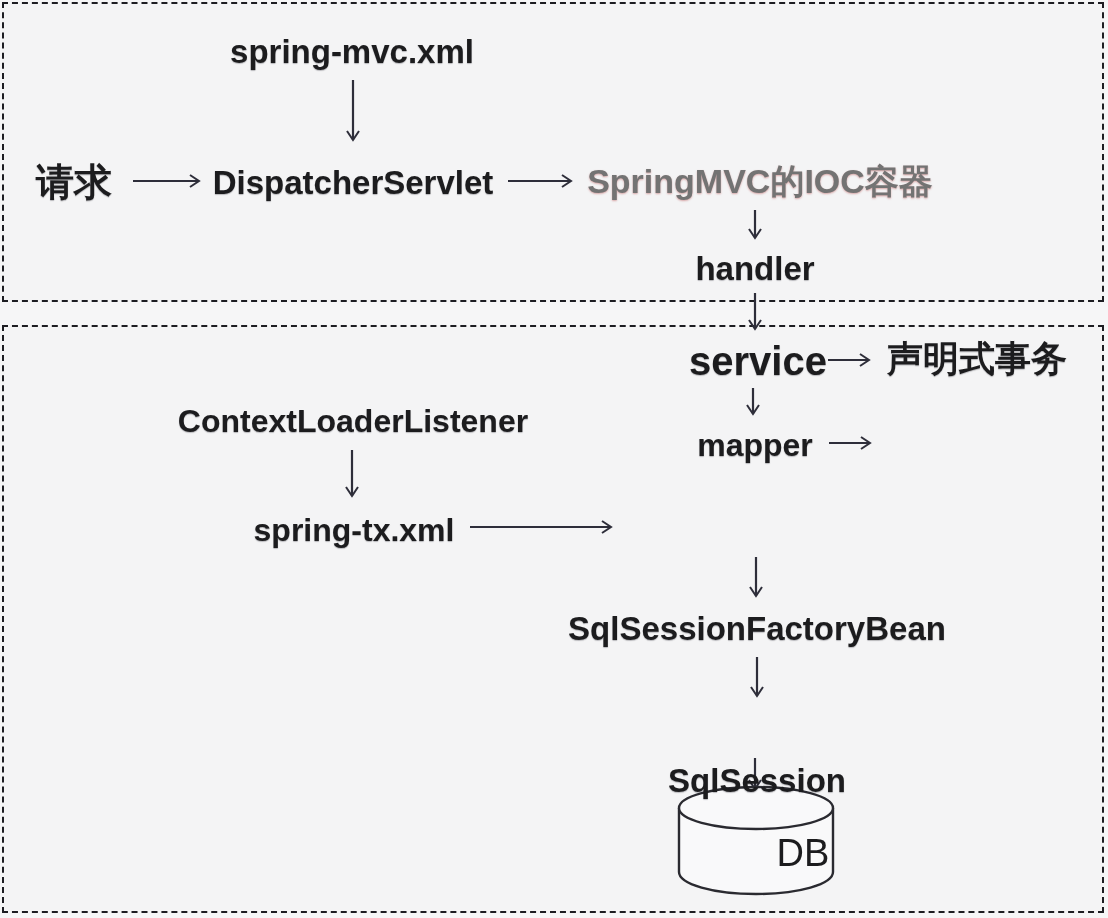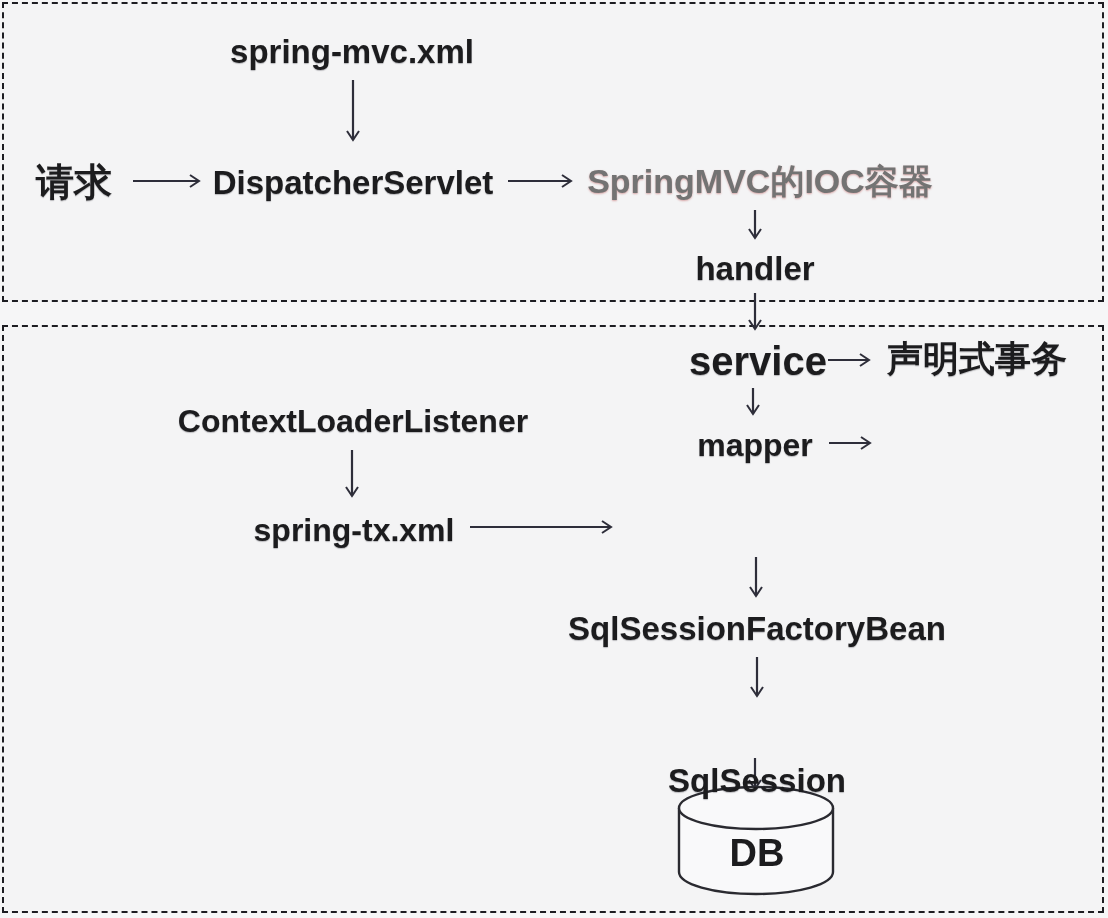--- a/index.html
+++ b/index.html
@@ -31,21 +31,21 @@
     font-weight: 700;
     color: #1c1c1e;
     font-size: 33px;
     letter-spacing: 0px;
     text-shadow: 0 1px 1px rgba(30,30,40,0.28);
     line-height: 1;
   }
   .cjk     { font-size: 38px; }
   .red     { color: #737373; text-shadow: 0 1px 2px rgba(160,20,20,0.35); }
   .blue    { color: #2321c9; text-shadow: 0 1px 2px rgba(30,30,160,0.35); }
-  .regular { font-weight: 700; text-shadow: none; }
+  .regular { font-weight: 400; text-shadow: none; margin-left: 46px; }
 
   svg.overlay {
     position: absolute;
     left: 0; top: 0;
     width: 1108px;
     height: 918px;
     pointer-events: none;
   }
   .edge {
     stroke: #2e2e3a;

